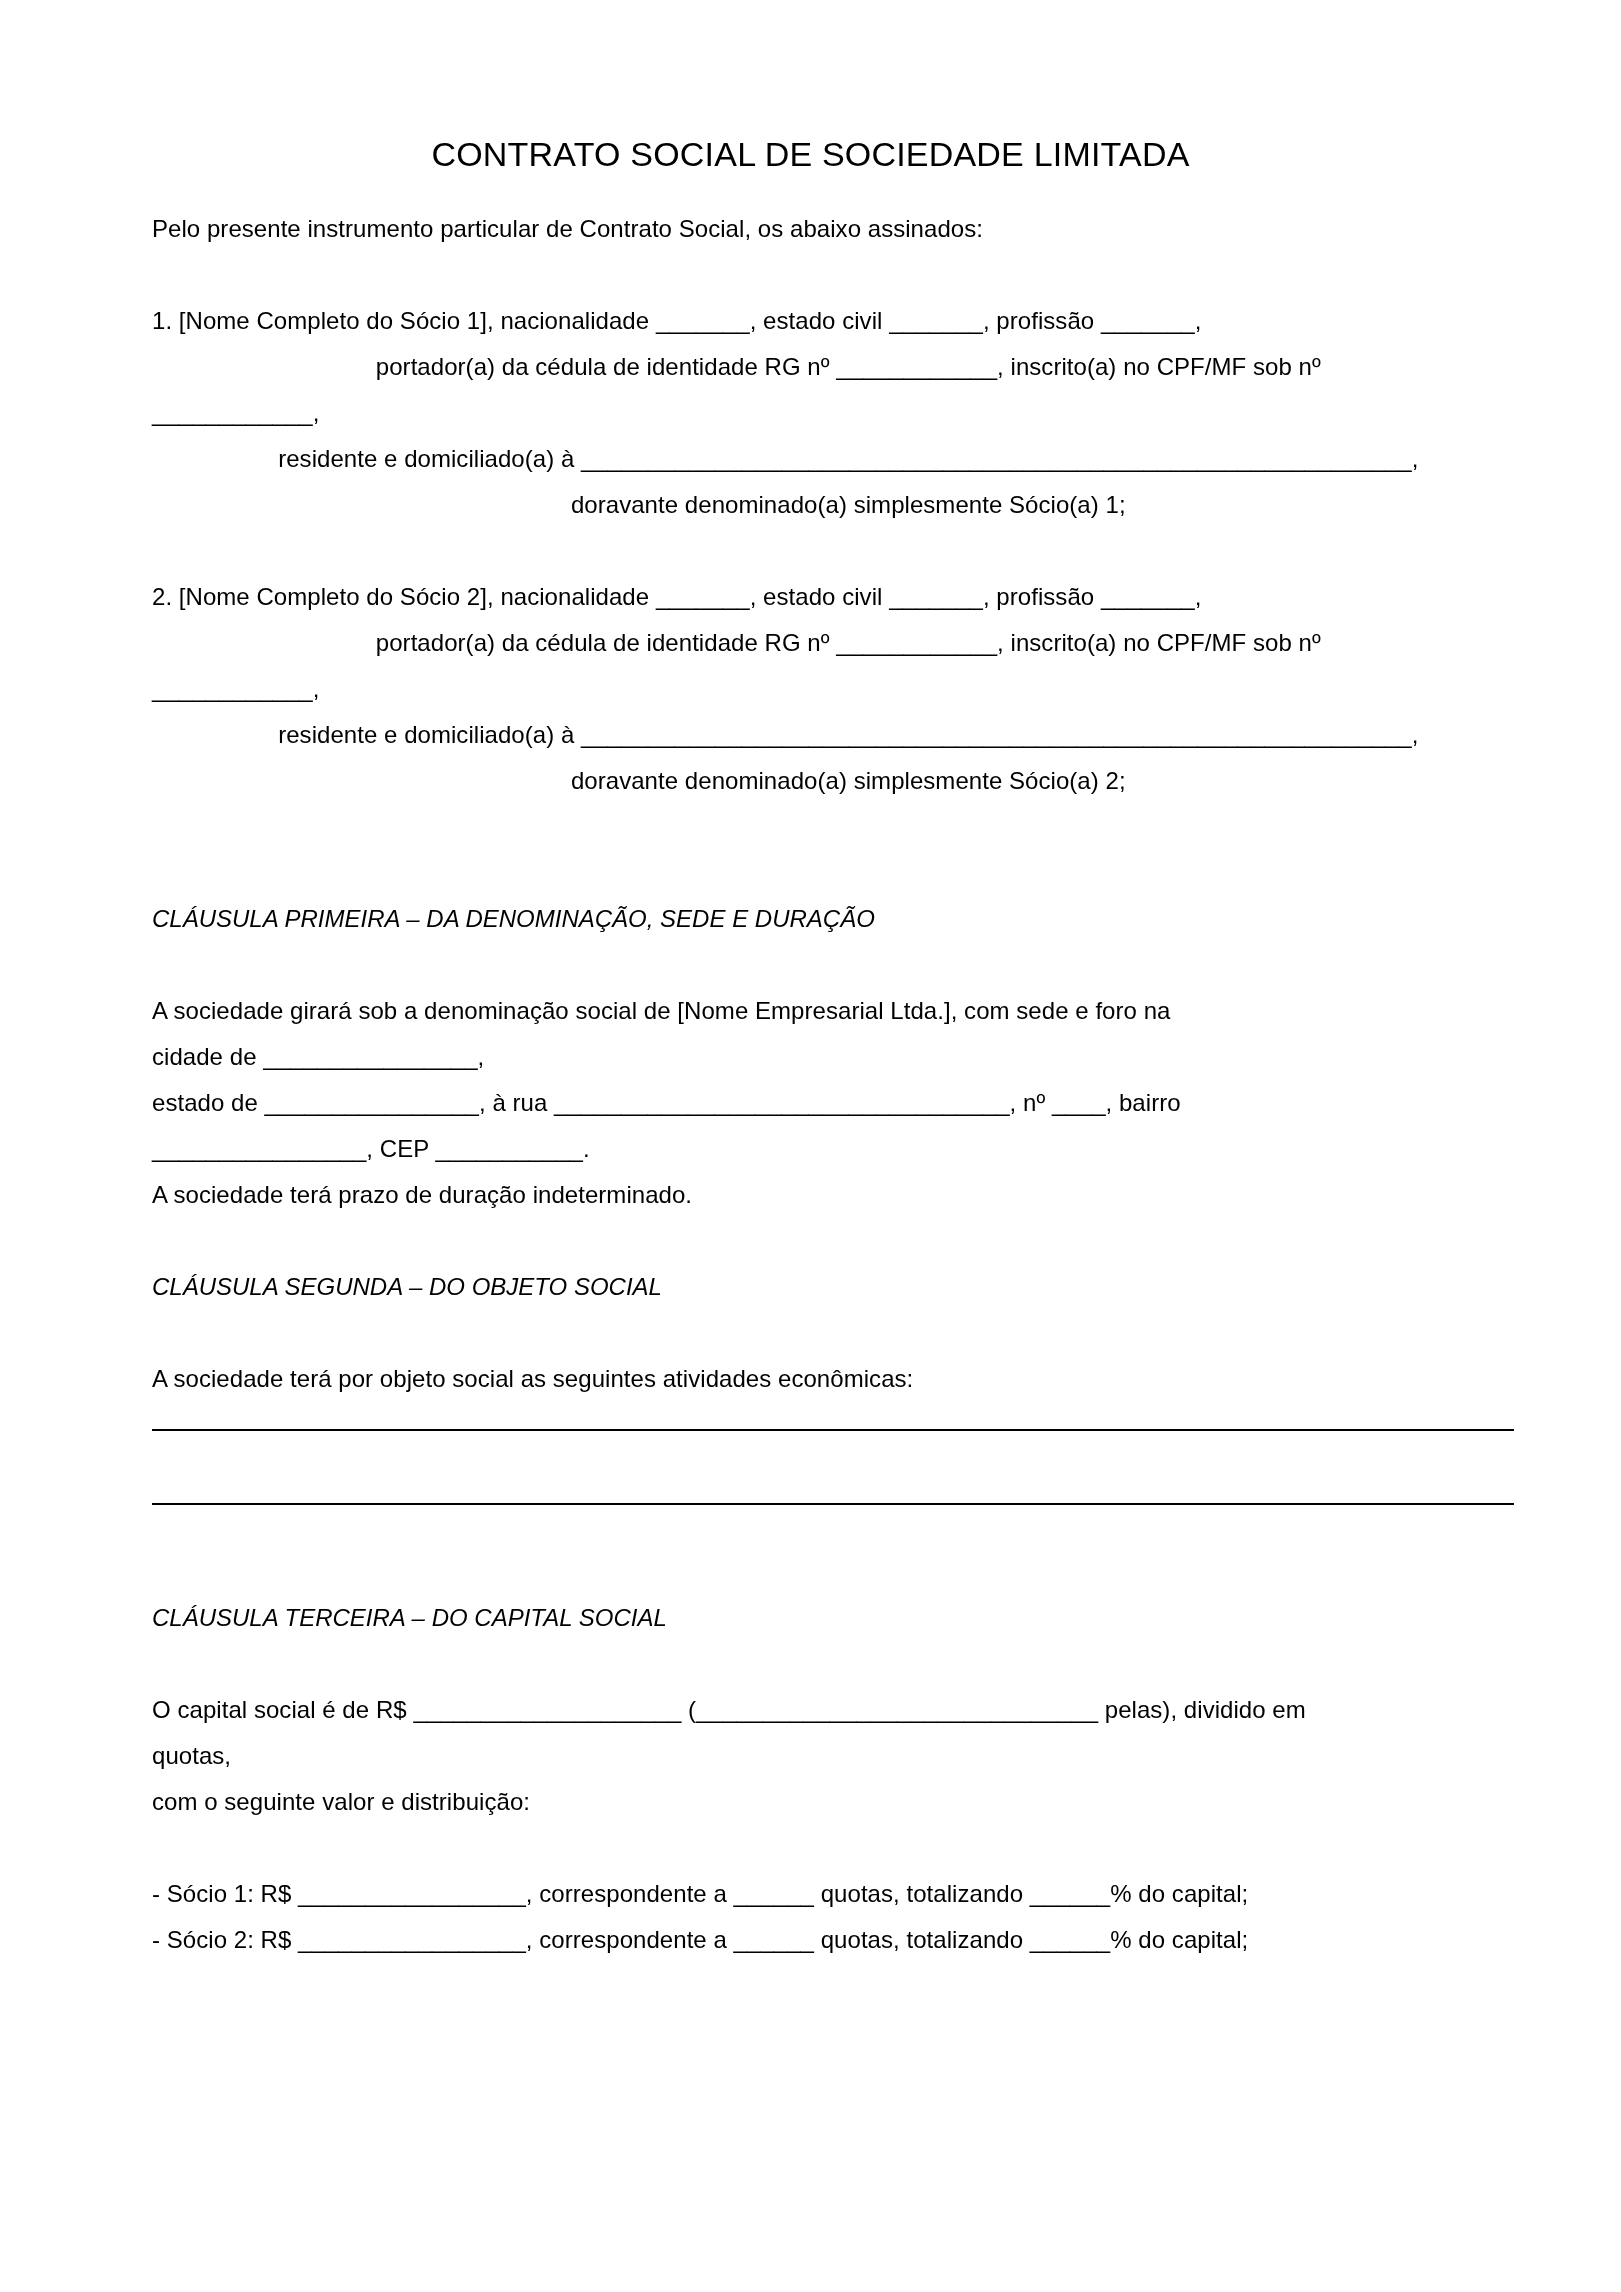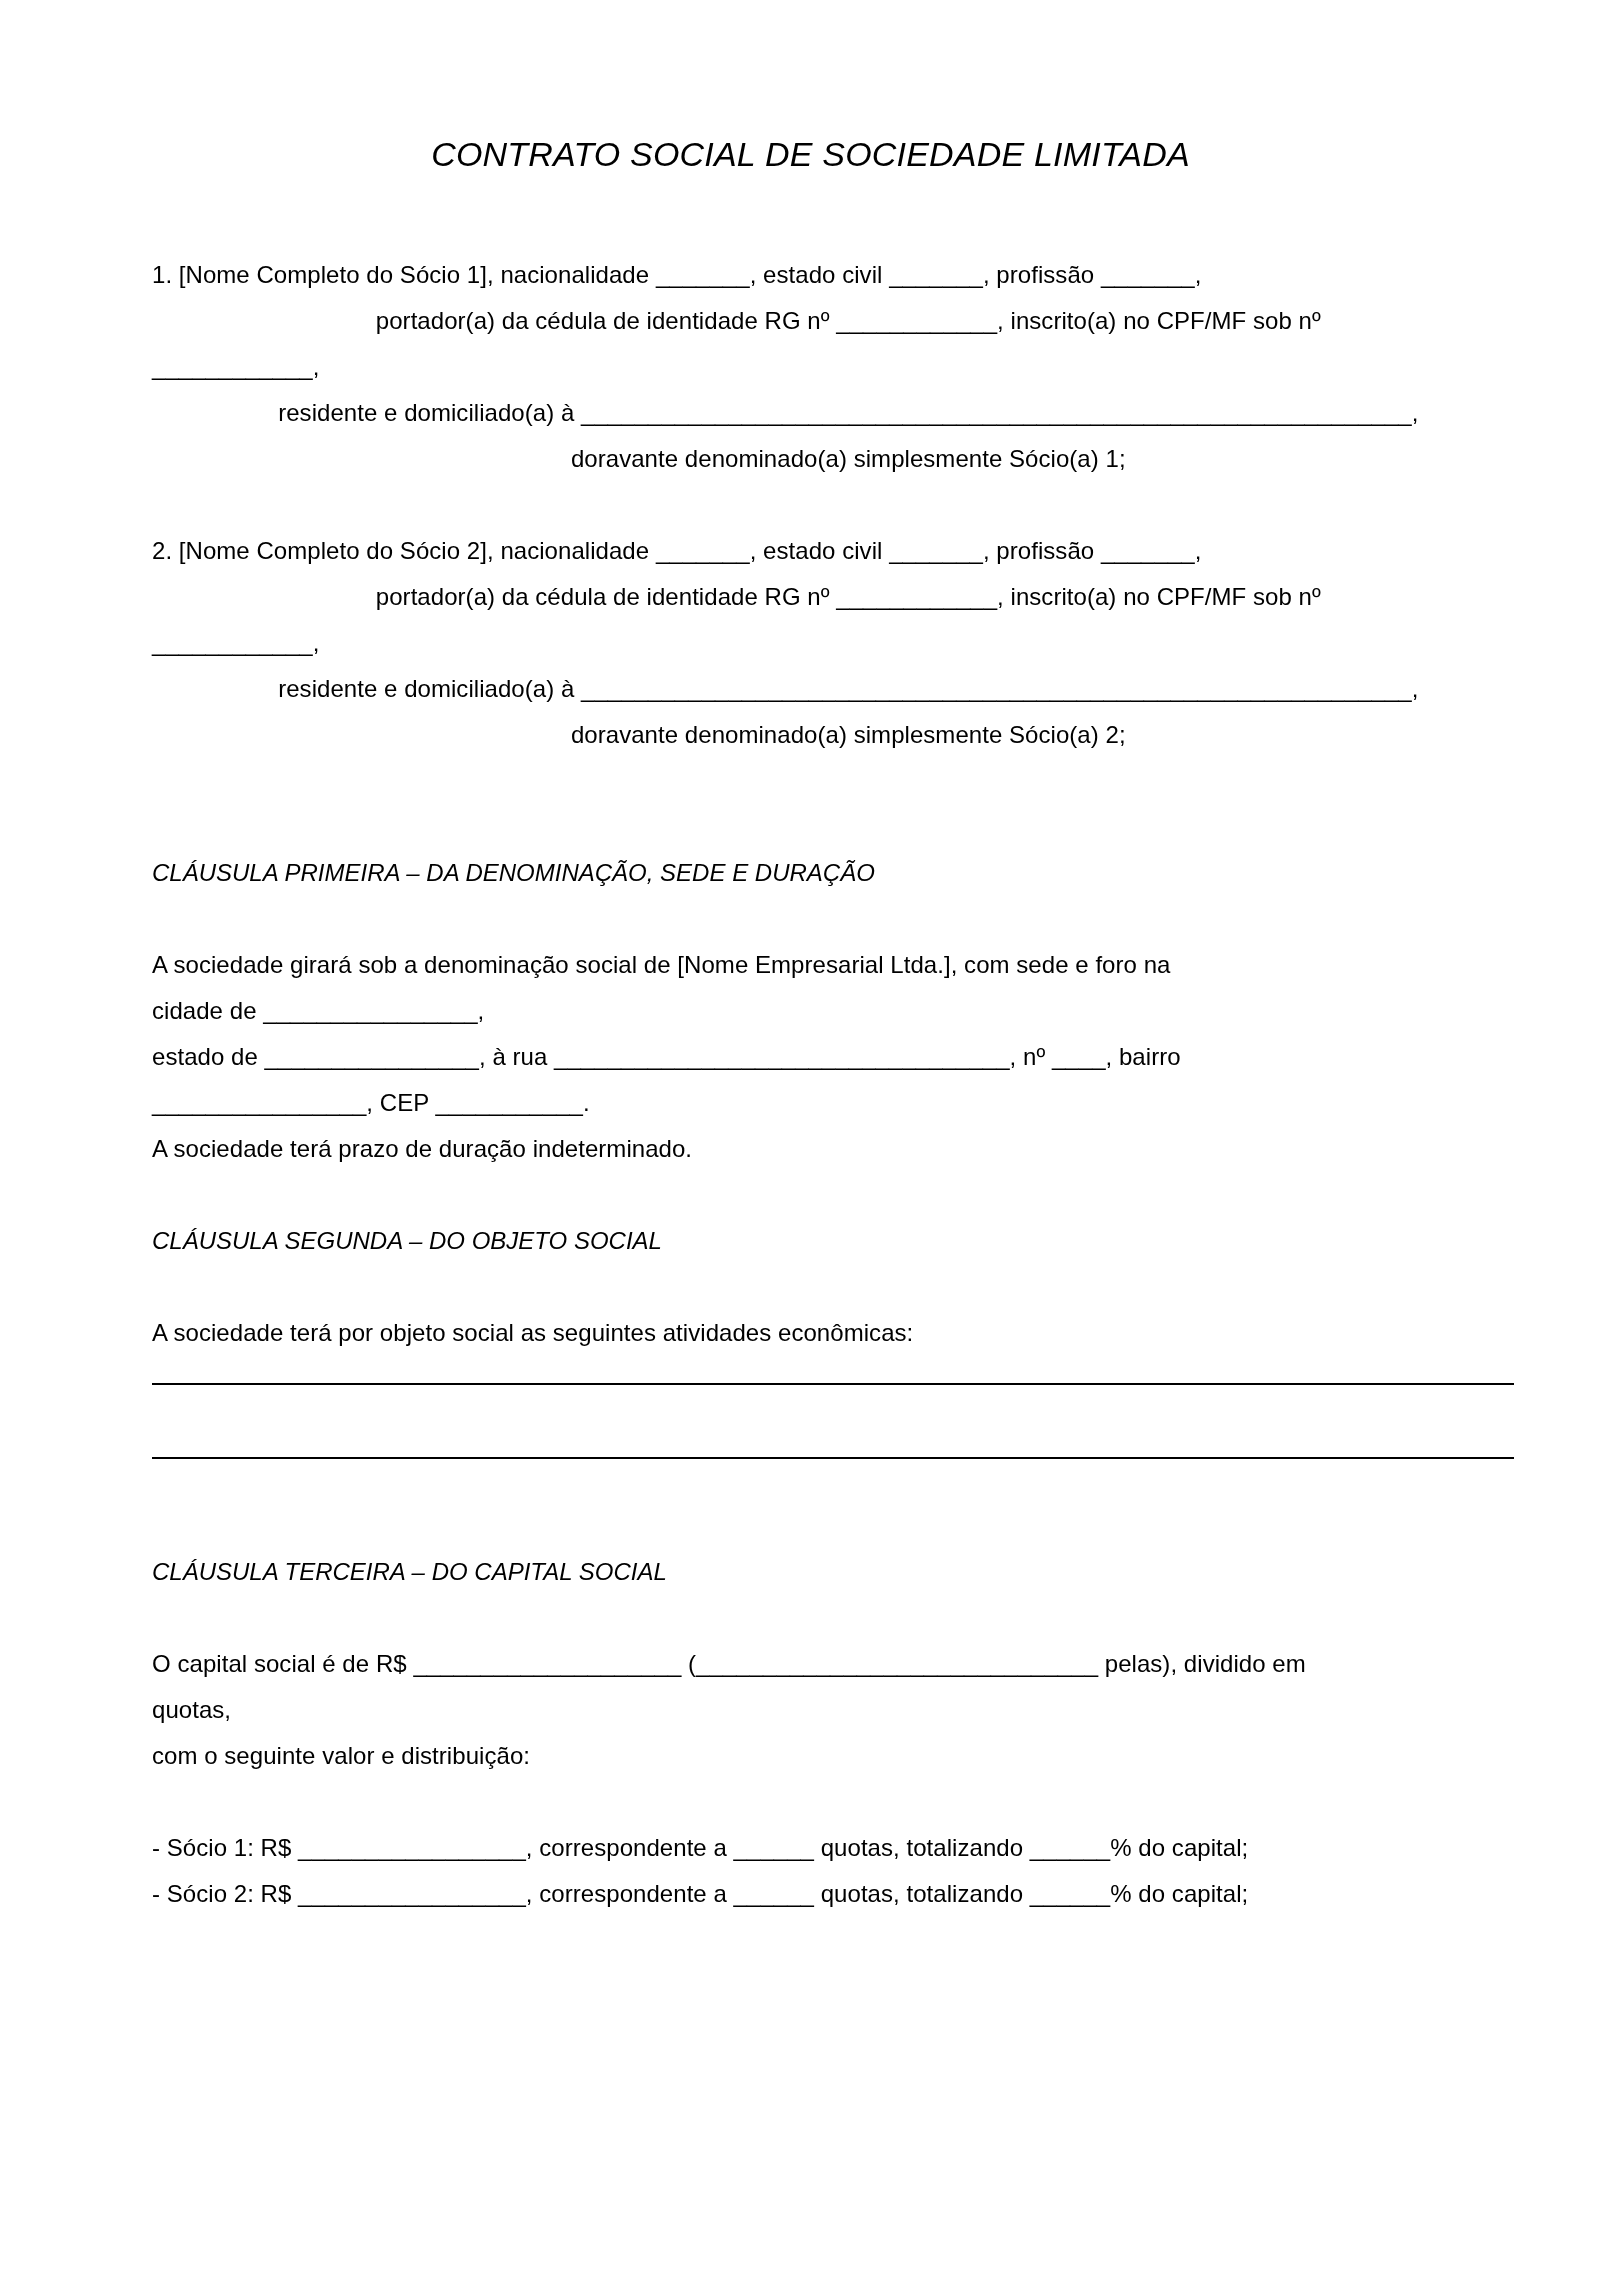--- a/index.html
+++ b/index.html
@@ -28,21 +28,20 @@
     position: absolute;
     top: 110px;
     left: 0;
     width: 1621px;
     text-align: center;
     font-size: 34px;
     font-weight: 400;
     letter-spacing: 0.2px;
     line-height: 43px;
     white-space: nowrap;
-    font-style: italic;
   }
   .body-block {
     position: absolute;
     top: 206px;
     left: 152px;
     width: 1372px;
   }
   .line {
     font-size: 24px;
     line-height: 46px;
@@ -72,20 +71,21 @@
 </style>
 </head>
 <body>
 
 <div class="page">
 
   <h1 class="doc-title">CONTRATO SOCIAL DE SOCIEDADE LIMITADA</h1>
 
   <div class="body-block">
 
+    <div class="line">Pelo presente instrumento particular de Contrato Social, os abaixo assinados:</div>
 
     <div class="gap-sm"></div>
 
     <div>
       <div class="line">1. [Nome Completo do Sócio 1], nacionalidade _______, estado civil _______, profissão _______,</div>
       <div class="line indent">portador(a) da cédula de identidade RG nº ____________, inscrito(a) no CPF/MF sob nº</div>
       <div class="line">____________,</div>
       <div class="line indent">residente e domiciliado(a) à ______________________________________________________________,</div>
       <div class="line indent">doravante denominado(a) simplesmente Sócio(a) 1;</div>
     </div>

